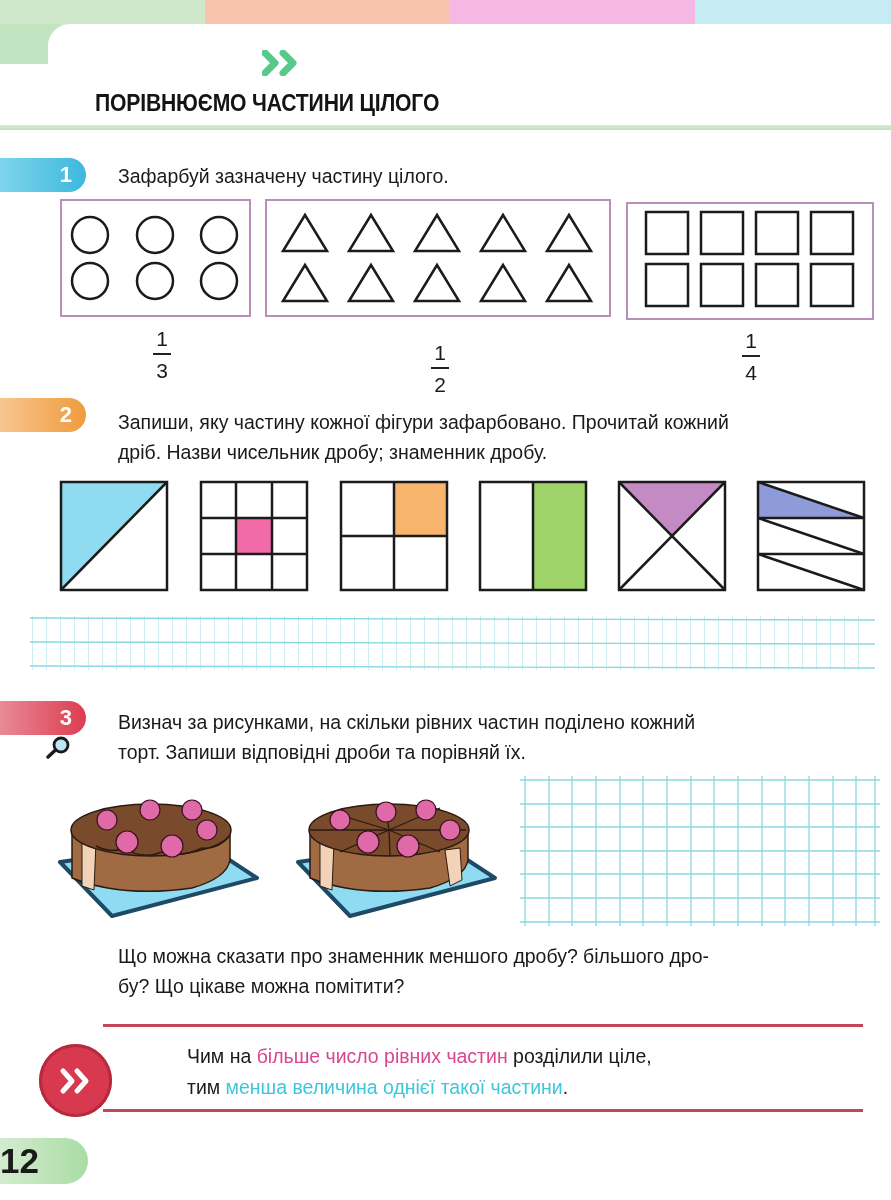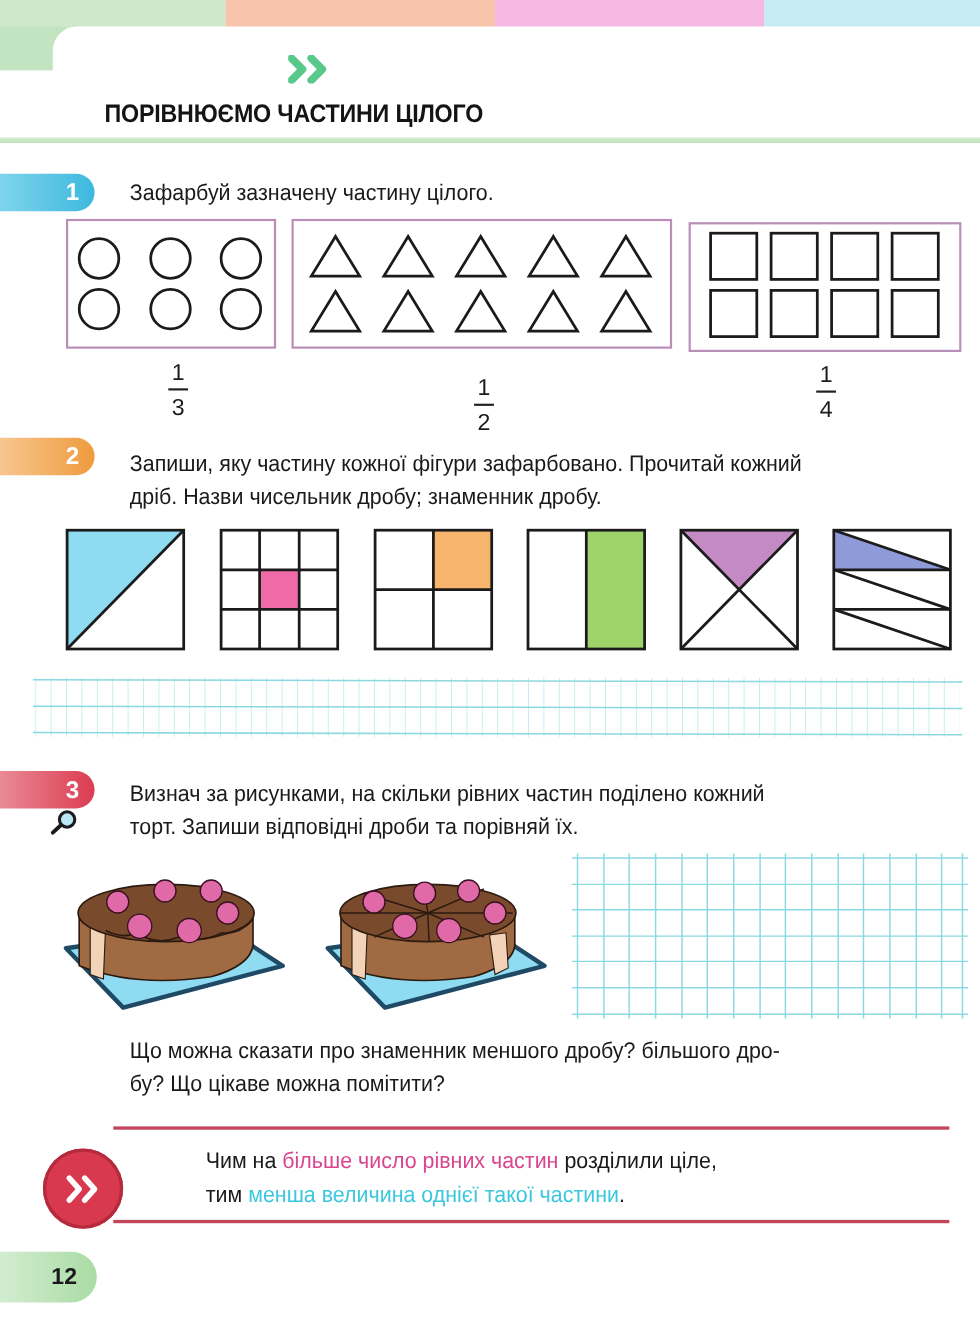--- a/index.html
+++ b/index.html
@@ -26,21 +26,21 @@
   .grid-strip { position: absolute; }
 
   .cake { position: absolute; }
 
   .rule-line { position: absolute; left: 103px; width: 760px; height: 3px; background: #c2455b; }
   .rule-badge { position: absolute; left: 39px; top: 1044px; width: 73px; height: 73px; border-radius: 50%; background: #d8394e; box-shadow: inset 0 0 0 3px #b62a3d; display: flex; align-items: center; justify-content: center; }
   .rule-text { position: absolute; left: 187px; top: 1040px; font-family: "Liberation Sans", sans-serif; font-size: 20.5px; line-height: 31px; color: #1a1a1a; transform: scaleX(0.95); transform-origin: left; }
   .hl-pink { color: #d9468f; }
   .hl-cyan { color: #3cc7dd; }
 
-  .page-num { position: absolute; left: 0; top: 1138px; width: 88px; height: 46px; border-radius: 0 23px 23px 0; background: linear-gradient(90deg, #d3ecd0, #a9dca4); display: flex; align-items: center; justify-content: flex-end; padding-right: 18px; font-family: "Liberation Sans", sans-serif; font-weight: bold; font-size: 21px; color: #1a1a1a; }
+  .page-num { position: absolute; left: 0; top: 1138px; width: 88px; height: 46px; border-radius: 0 23px 23px 0; background: linear-gradient(90deg, #d3ecd0, #a9dca4); display: flex; align-items: center; justify-content: flex-start; padding-right: 18px; font-family: "Liberation Sans", sans-serif; font-weight: bold; font-size: 35px; color: #1a1a1a; }
 </style>
 </head>
 <body>
 
 <div class="top-strip">
   <div style="width:205px;background:#cfe8cb"></div>
   <div style="width:245px;background:#f8c4ac"></div>
   <div style="width:245px;background:#f5b8e4"></div>
   <div style="width:196px;background:#c4ecf2"></div>
 </div>

